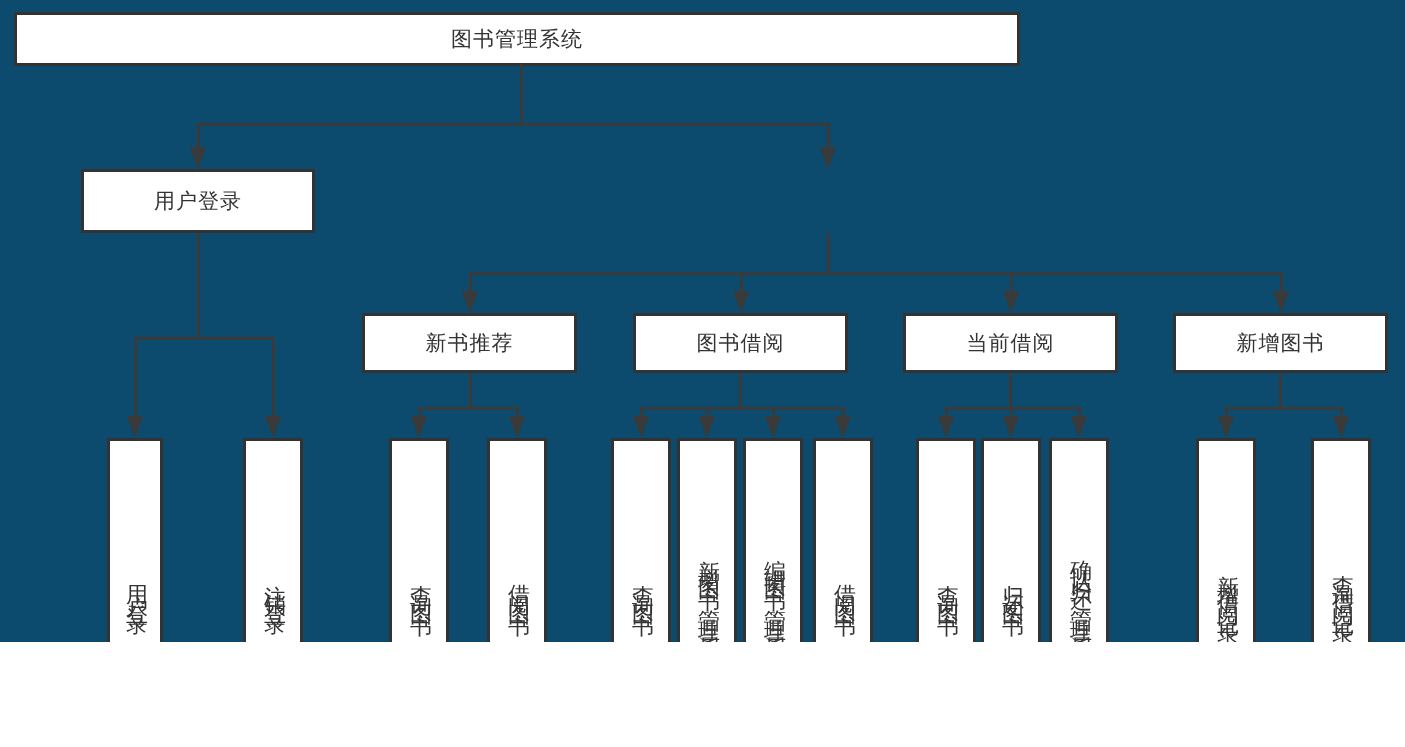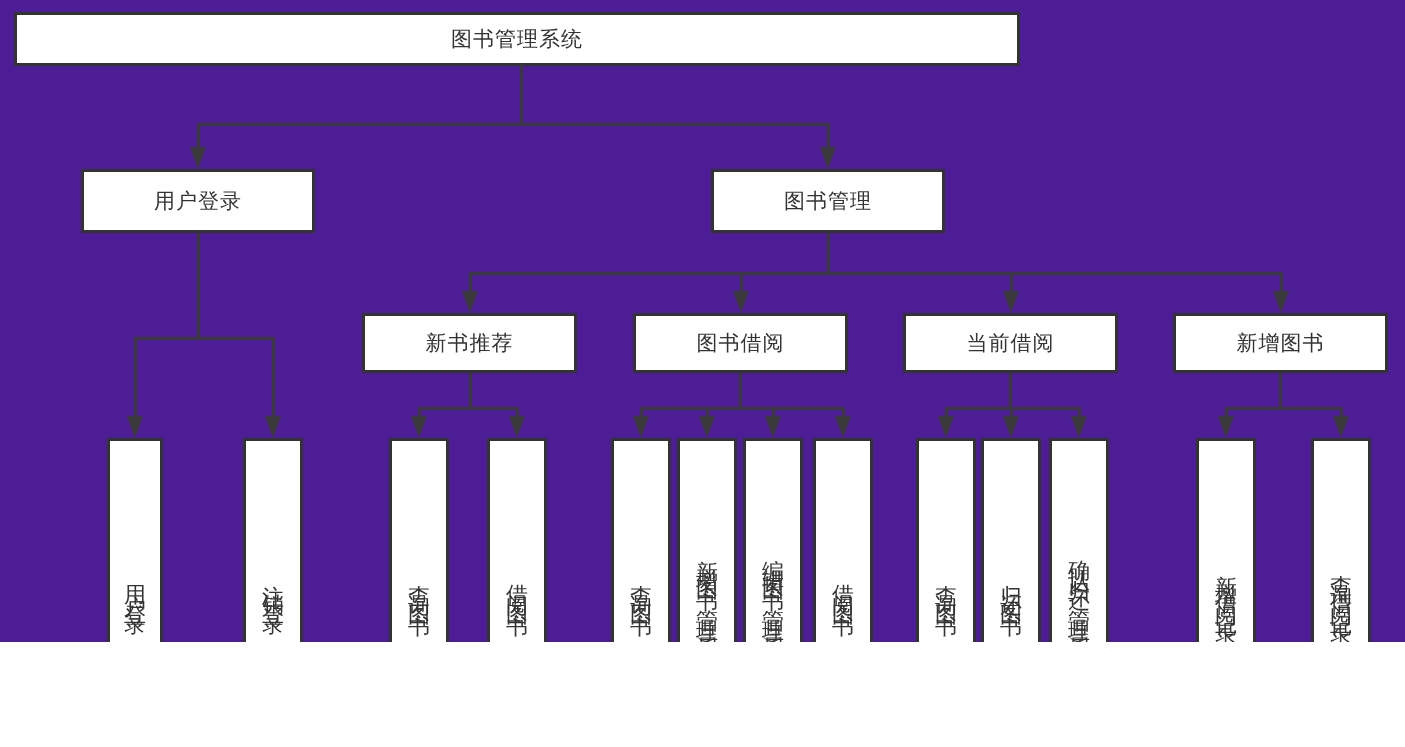--- a/index.html
+++ b/index.html
@@ -1,21 +1,21 @@
 <!DOCTYPE html>
 <html><head>
 <meta charset="utf-8">
 <style>
   html, body { margin: 0; padding: 0; background: #ffffff; }
   #canvas {
     position: relative;
     width: 1405px;
     height: 642px;
-    background: #4c1d95;
-    font-family: Liberation Sans, sans-serif;
+    background: #0c4a6e;
+    font-family: Liberation Mono, monospace;
     overflow: hidden;
   }
   .box {
     position: absolute;
     background: #ffffff;
     border: 3px solid #333333;
     box-sizing: border-box;
     display: flex;
     align-items: center;
     justify-content: center;
@@ -59,23 +59,20 @@
 
   <div class="line vline" style="left:520px; top:64px; height:61px;"></div>
   <div class="line hline" style="left:197px; top:123px; width:633px;"></div>
   <div class="line vline" style="left:197px; top:123px; height:28px;"></div>
   <div class="arrow-down" style="left:190px; top:147px;"></div>
   <div class="line vline" style="left:827px; top:123px; height:28px;"></div>
   <div class="arrow-down" style="left:820px; top:147px;"></div>
 
   <div class="box" style="left:81px; top:169px; width:234px; height:64px;">
     <span class="hlabel">用户登录</span>
-  </div>
-  <div class="box" style="left:711px; top:169px; width:234px; height:64px;">
-    <span class="hlabel">图书管理</span>
   </div>
 
   <div class="line vline" style="left:197px; top:233px; height:106px;"></div>
   <div class="line hline" style="left:134px; top:337px; width:141px;"></div>
   <div class="line vline" style="left:134px; top:337px; height:84px;"></div>
   <div class="arrow-down" style="left:127px; top:416px;"></div>
   <div class="line vline" style="left:272px; top:337px; height:84px;"></div>
   <div class="arrow-down" style="left:265px; top:416px;"></div>
 
   <div class="line vline" style="left:827px; top:233px; height:42px;"></div>

